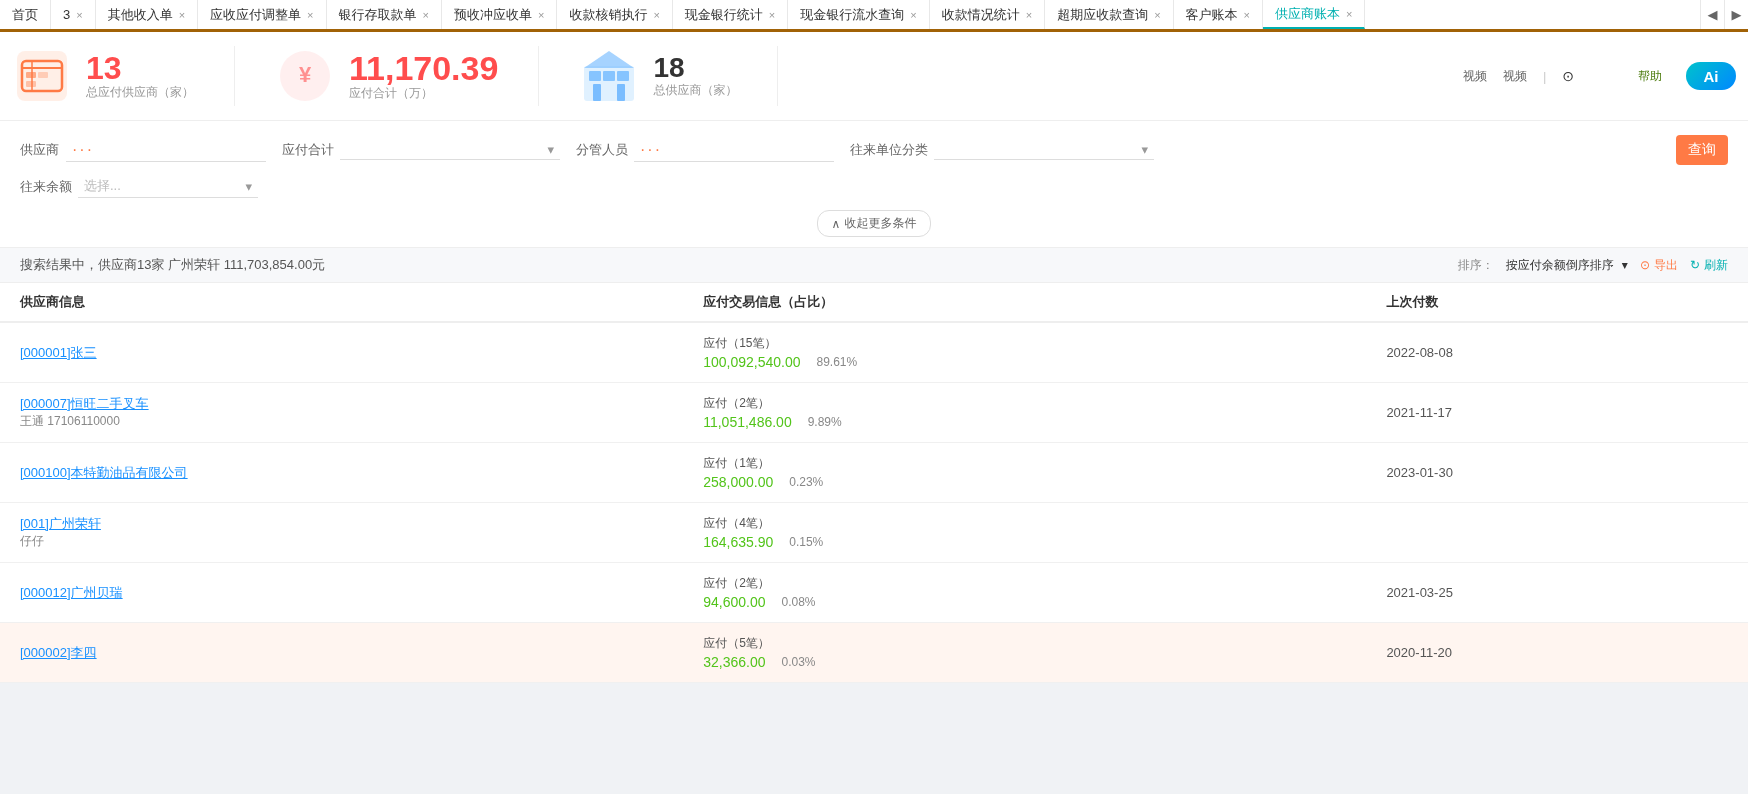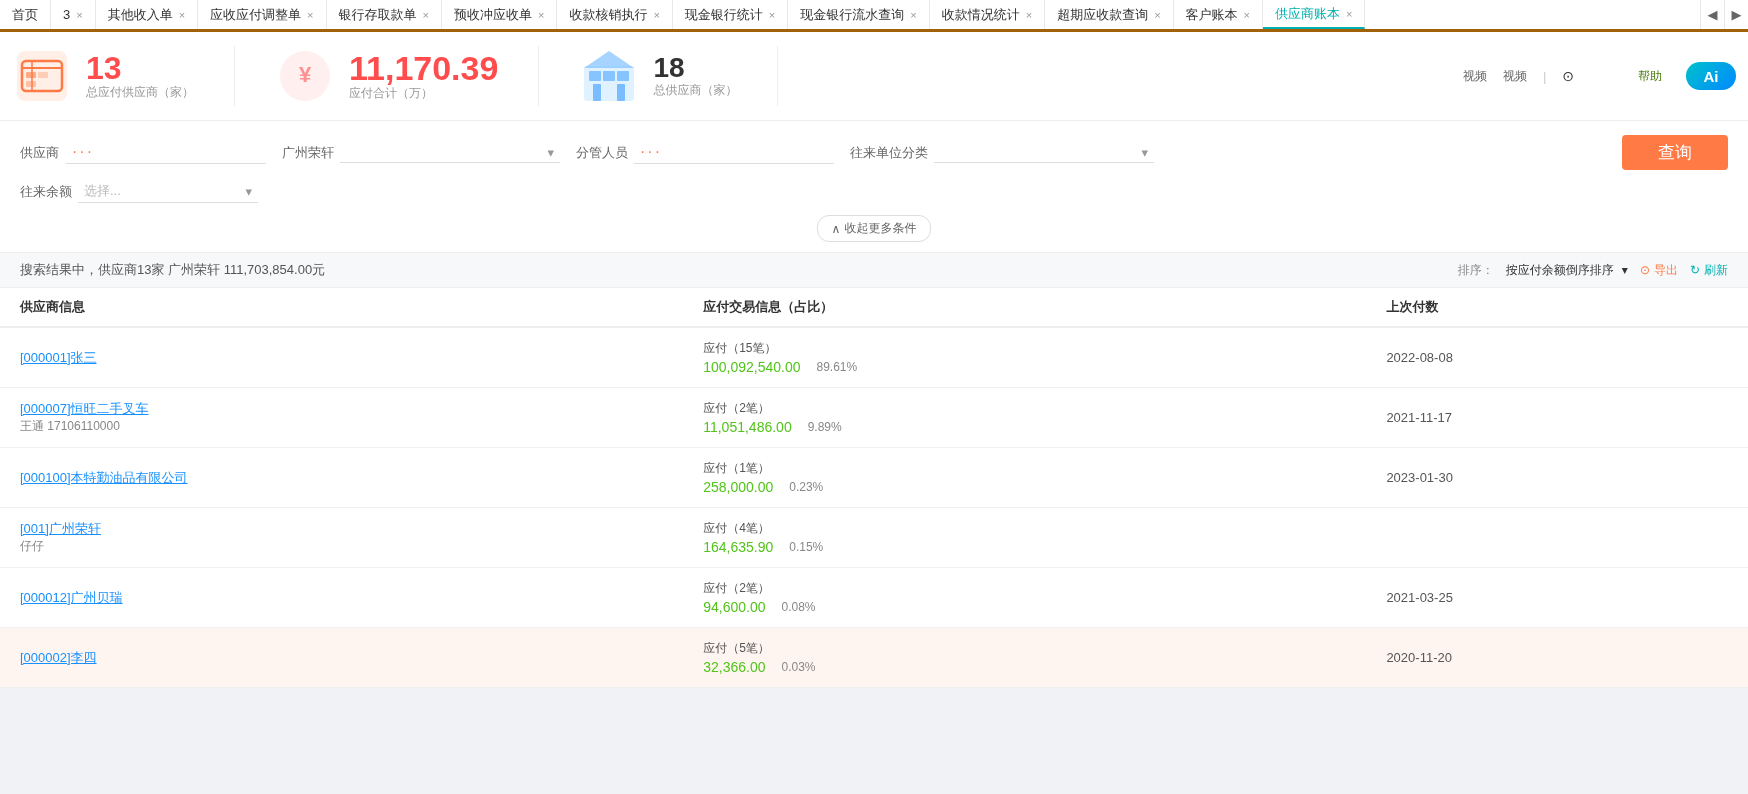--- a/index.html
+++ b/index.html
@@ -24,21 +24,21 @@
     .stat-block-large .stat-text .number { font-size: 36px; }
 
     
     .filter-area { background: #fff; padding: 14px 20px 8px 20px; border-bottom: 1px solid #eee; }
     .filter-row { display: flex; align-items: center; margin-bottom: 10px; gap: 16px; }
     .filter-item { display: flex; align-items: center; gap: 6px; }
     .filter-label { color: #666; white-space: nowrap; font-size: 13px; min-width: 40px; }
     .filter-select { display: flex; align-items: center; border: none; border-bottom: 1px solid #ddd; padding: 2px 6px; font-size: 13px; color: #333; width: 200px; cursor: pointer; }
     .filter-select .dots { color: #ff7a45; font-size: 16px; letter-spacing: 2px; }
     .filter-select .arrow-down { margin-left: auto; color: #999; }
-    .query-btn { background: #ff7a45; color: #fff; border: none; padding: 6px 36px; border-radius: 4px; font-size: 17px; cursor: pointer; margin-left: auto; }
+    .query-btn { background: #ff7a45; color: #fff; border: none; padding: 6px 12px; border-radius: 4px; font-size: 14px; cursor: pointer; margin-left: auto; }
     .collapse-btn { display: flex; align-items: center; justify-content: center; gap: 4px; margin: 0 auto; font-size: 12px; color: #666; cursor: pointer; padding: 4px 14px; border: 1px solid #ddd; border-radius: 12px; background: #fff; width: fit-content; margin-top: 2px; margin-bottom: 2px; }
 
     
     .results-bar { display: flex; align-items: center; padding: 8px 20px; background: #f7f8fa; border-bottom: 1px solid #eee; font-size: 13px; color: #555; }
     .results-bar .sort-section { margin-left: auto; display: flex; align-items: center; gap: 12px; font-size: 12px; color: #555; }
     .sort-label { color: #888; text-align: center; }
     .sort-select { color: #333; cursor: pointer; display: flex; align-items: center; gap: 8px; }
     .action-btn { display: flex; align-items: center; gap: 4px; color: #ff7a45; cursor: pointer; font-size: 12px; }
     .refresh-btn { color: #00b0b0; cursor: pointer; font-size: 12px; display: flex; align-items: center; gap: 4px; }
 
@@ -187,21 +187,21 @@
   <div class="filter-row">
 
     <div class="filter-item">
       <span class="filter-label">供应商</span>
       <div class="filter-select" style="width:200px;">
         <span class="dots">···</span>
       </div>
     </div>
 
     <div class="filter-item">
-      <span class="filter-label">广州荣轩</span>
+      <span class="filter-label">应付合计</span>
       <div class="filter-select" style="width:220px;">
         <span style="flex:1;"></span>
         <span class="arrow-down">▾</span>
       </div>
     </div>
 
     <div class="filter-item">
       <span class="filter-label">分管人员</span>
       <div class="filter-select" style="width:200px;">
         <span class="dots">···</span>

